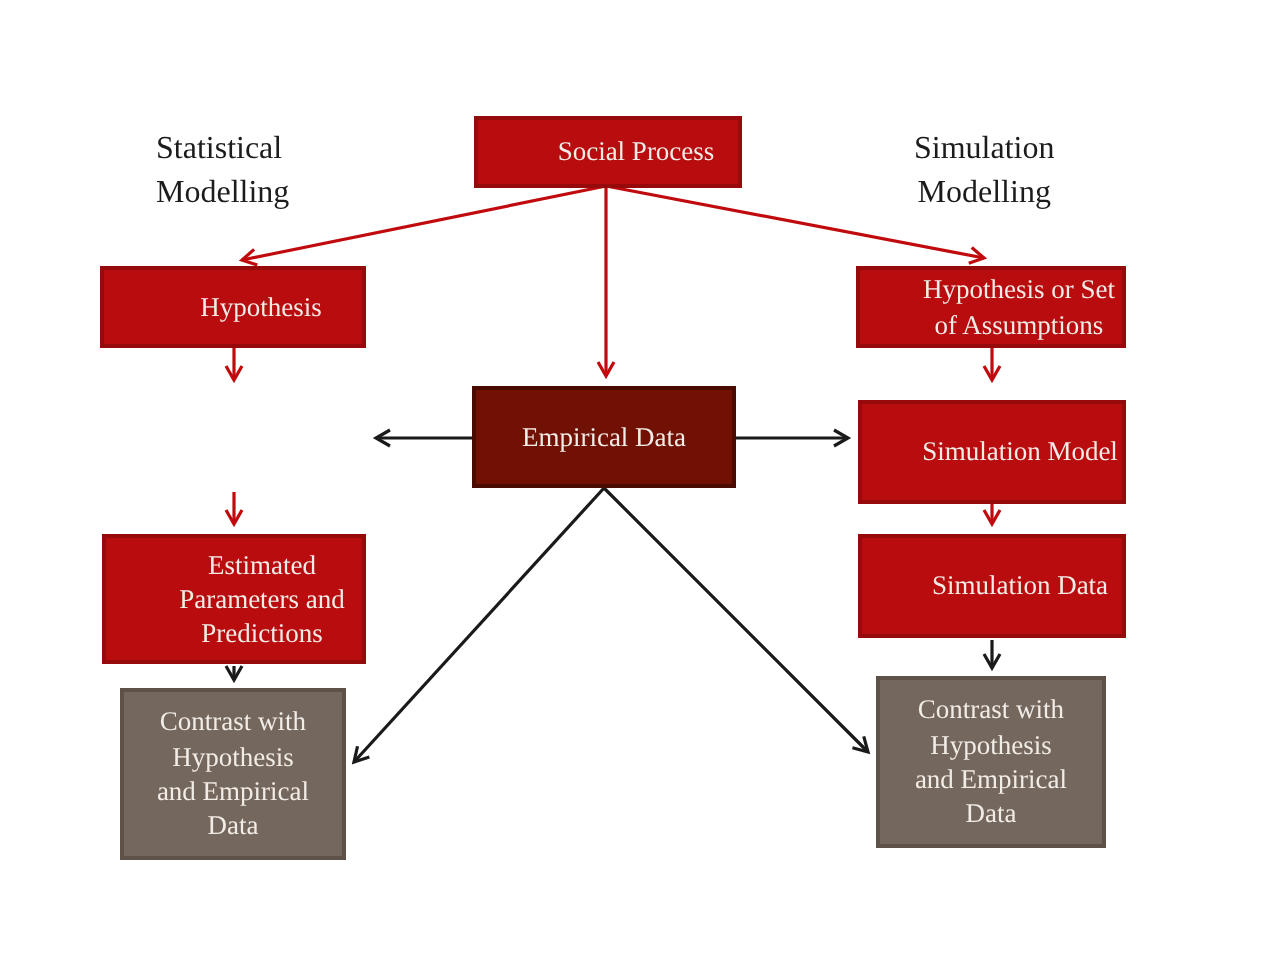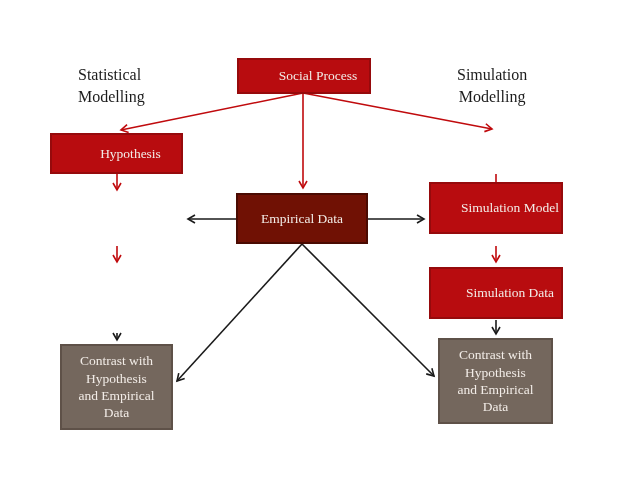--- a/index.html
+++ b/index.html
@@ -55,30 +55,35 @@
   <div class="side-label" style="left:78px;top:64px;">Statistical
 Modelling</div>
   <div class="side-label" style="left:457px;top:64px;text-align:center;">Simulation
 Modelling</div>
 
   <div class="node red" style="left:237px;top:58px;width:134px;height:36px;">Social Process</div>
 
   <div class="node red" style="left:50px;top:133px;width:133px;height:41px;">Hypothesis</div>
 
 
+  <div class="node red" style="left:51px;top:267px;width:132px;height:65px;">Estimated
+Parameters and
+Predictions</div>
 
   <div class="node taupe" style="left:60px;top:344px;width:113px;height:86px;">Contrast with
 Hypothesis
 and Empirical
 Data</div>
 
   <div class="node maroon" style="left:236px;top:193px;width:132px;height:51px;">Empirical Data</div>
 
+  <div class="node red" style="left:428px;top:133px;width:135px;height:41px;">Hypothesis or Set
+of Assumptions</div>
 
-  <div class="node red" style="left:429px;top:182px;width:134px;height:52px;">Simulation Model</div>
+  <div class="node red" style="left:429px;top:200px;width:134px;height:52px;">Simulation Model</div>
 
   <div class="node red" style="left:429px;top:267px;width:134px;height:52px;">Simulation Data</div>
 
   <div class="node taupe" style="left:438px;top:338px;width:115px;height:86px;">Contrast with
 Hypothesis
 and Empirical
 Data</div>
 
 </div>
 

